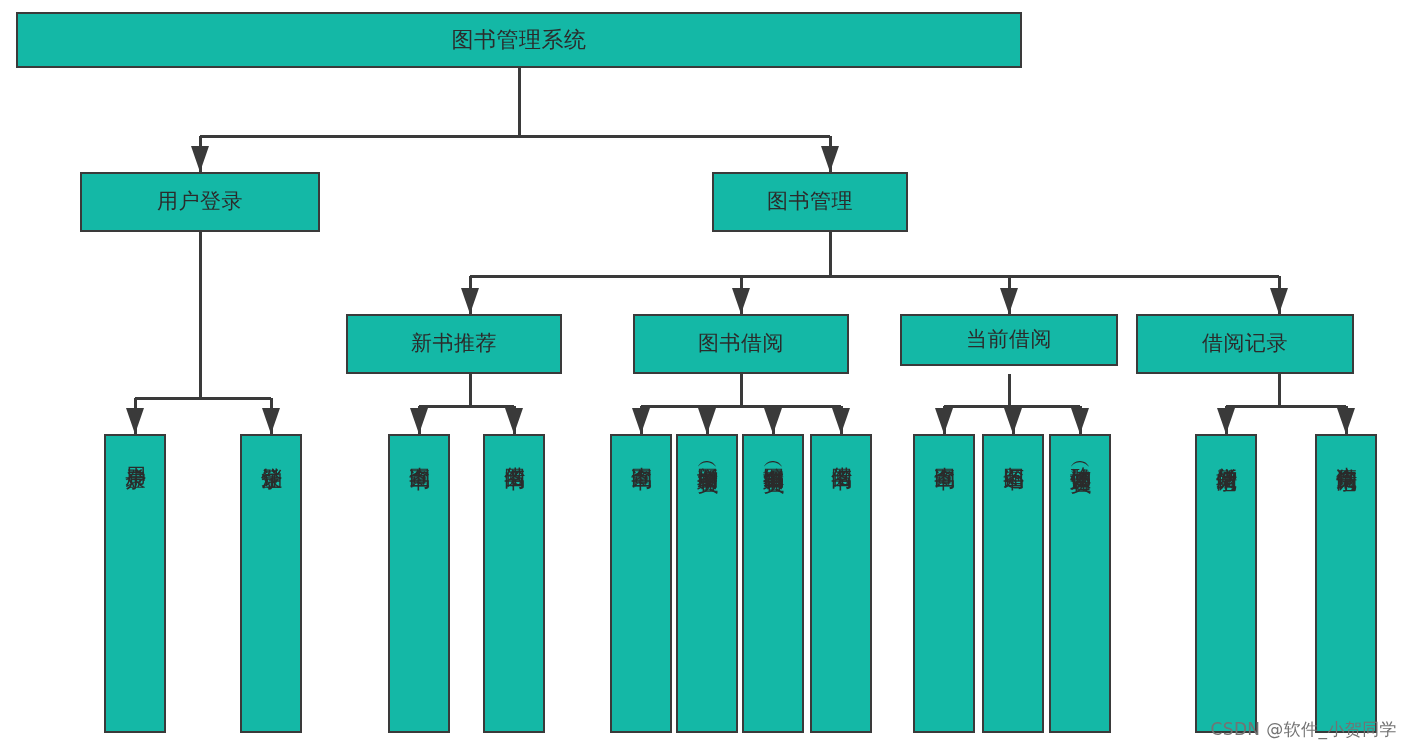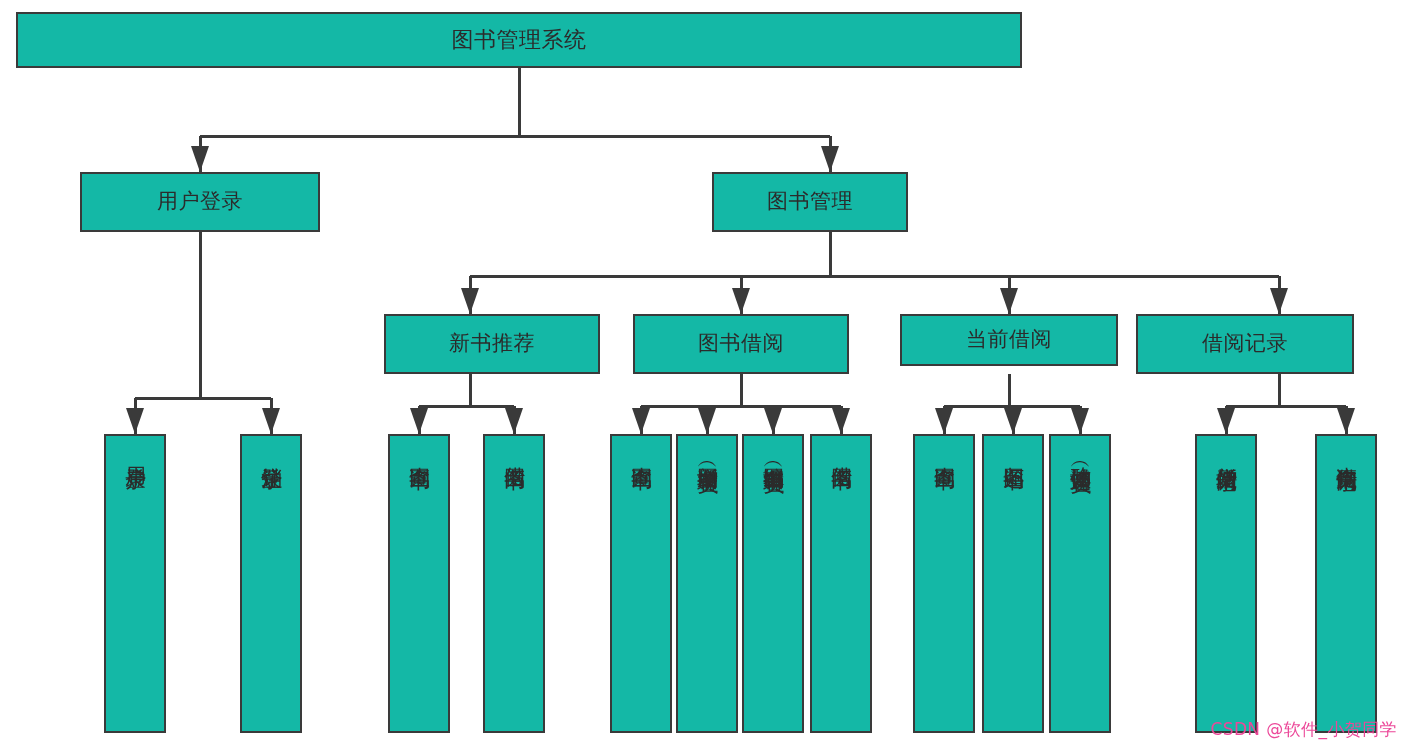--- a/index.html
+++ b/index.html
@@ -60,21 +60,21 @@
     font-size: 21px;
     line-height: 1.22;
     letter-spacing: 1px;
     white-space: nowrap;
   }
   .watermark {
     position: absolute;
     right: 8px;
     bottom: 6px;
     font-size: 17px;
-    color: #ec4899;
+    color: #737373;
     letter-spacing: 0.4px;
     white-space: nowrap;
     user-select: none;
   }
 </style>
 </head>
 <body>
 
 <div id="canvas">
   <svg id="edges" viewBox="0 0 1405 747">
@@ -134,21 +134,21 @@
   <div id="nodes">
       <div class="node horiz root" style="left: 16px; top: 12px; width: 1006px; height: 56px;">
         <span class="lbl">图书管理系统</span>
       </div>
       <div class="node horiz" style="left: 80px; top: 172px; width: 240px; height: 60px;">
         <span class="lbl">用户登录</span>
       </div>
       <div class="node horiz" style="left: 712px; top: 172px; width: 196px; height: 60px;">
         <span class="lbl">图书管理</span>
       </div>
-      <div class="node horiz" style="left: 384px; top: 314px; width: 216px; height: 60px; font-family: Liberation Serif, serif;">
+      <div class="node horiz" style="left: 346px; top: 314px; width: 216px; height: 60px; font-family: Liberation Serif, serif;">
         <span class="lbl">新书推荐</span>
       </div>
       <div class="node horiz" style="left: 633px; top: 314px; width: 216px; height: 60px;">
         <span class="lbl">图书借阅</span>
       </div>
       <div class="node horiz" style="left: 900px; top: 314px; width: 218px; height: 52px;">
         <span class="lbl">当前借阅</span>
       </div>
       <div class="node horiz" style="left: 1136px; top: 314px; width: 218px; height: 60px;">
         <span class="lbl">借阅记录</span>

